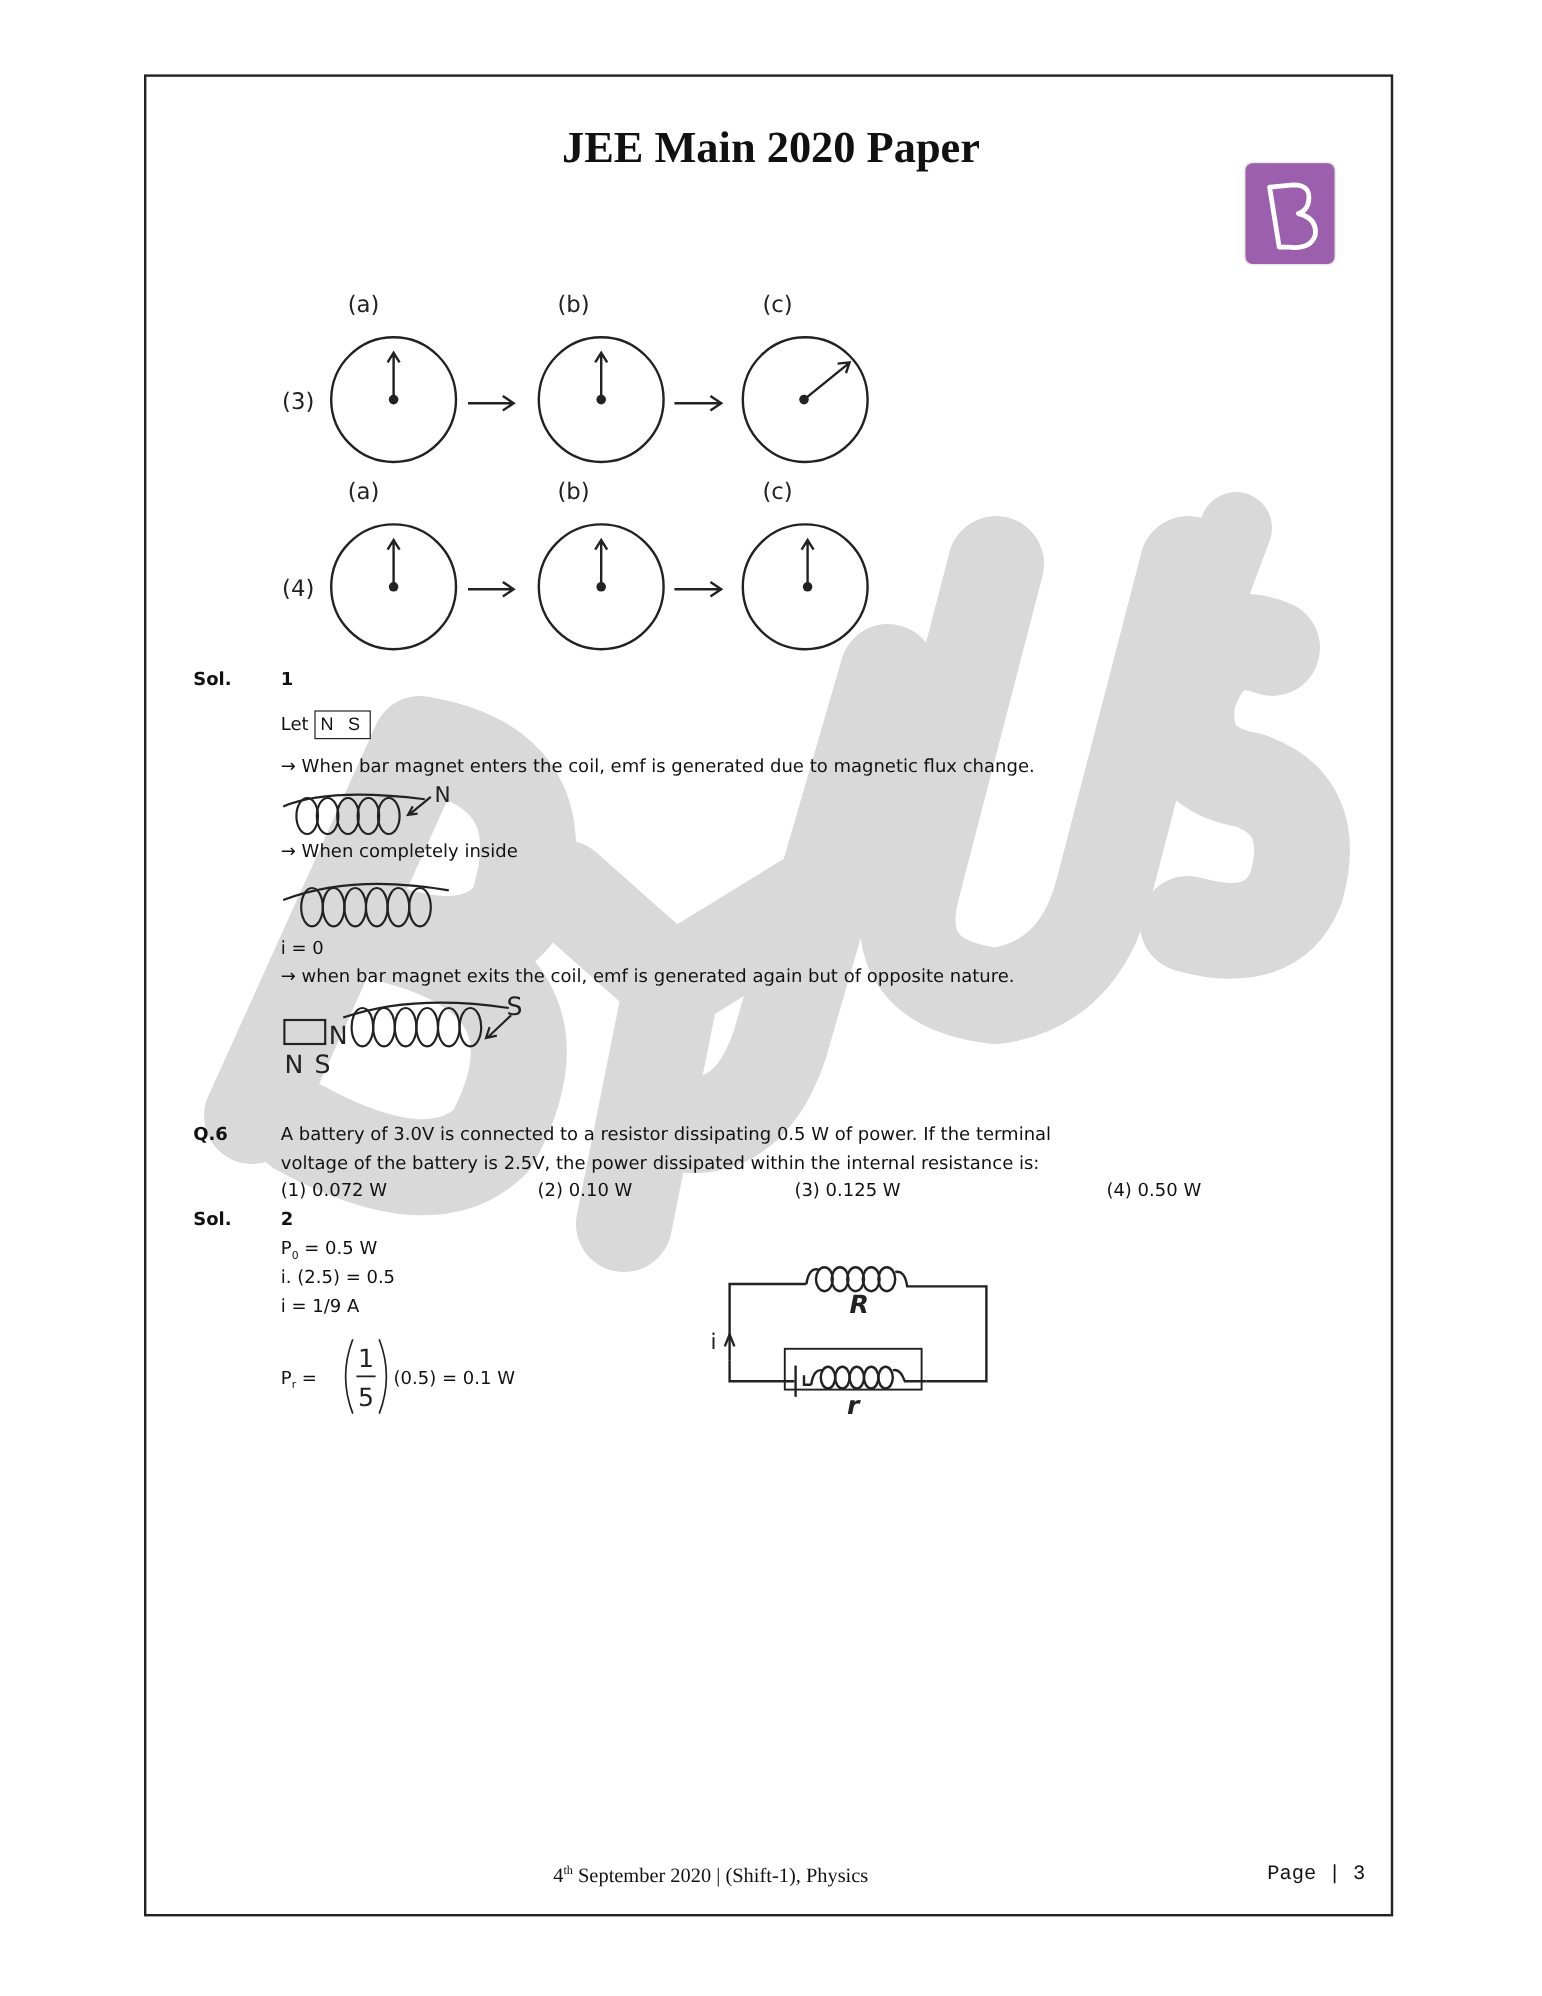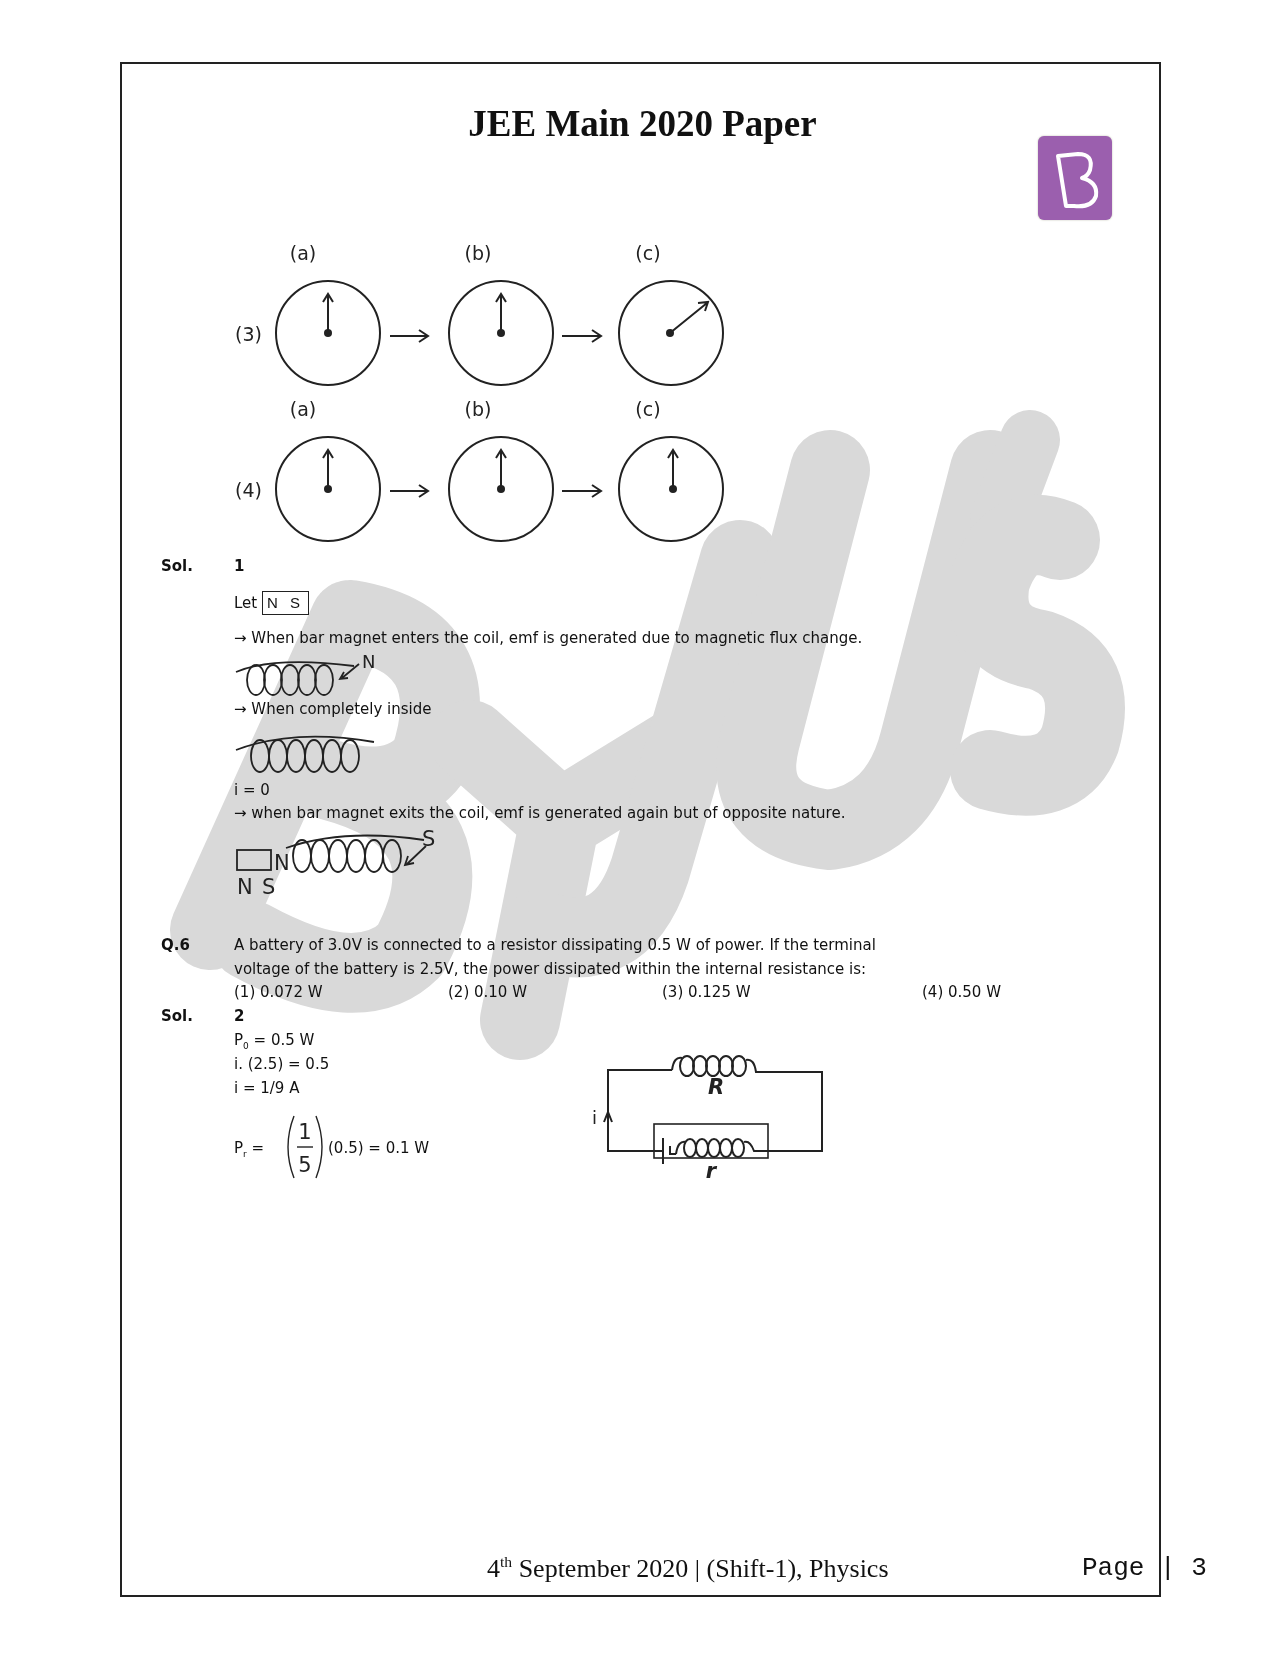--- a/index.html
+++ b/index.html
@@ -4,21 +4,21 @@
 <style>
   html, body { margin: 0; padding: 0; background: #ffffff; }
   body { width: 1285px; height: 1663px; position: relative; overflow: hidden; font-family: "DejaVu Sans", sans-serif; color: #111; }
   .frame { position: absolute; left: 120px; top: 62px; width: 1041px; height: 1535px; border: 2px solid #222; box-sizing: border-box; }
   .watermark { position: absolute; left: 0; top: 0; width: 1285px; height: 1663px; pointer-events: none; }
   .abs { position: absolute; white-space: nowrap; }
   .title { font-family: "Liberation Serif", serif; font-weight: bold; font-size: 37px; left: 0; width: 1285px; text-align: center; top: 102px; }
   .logo { position: absolute; left: 1038px; top: 136px; width: 74px; height: 84px; background: #9b5fae; border-radius: 6px; box-shadow: 0 0 2px #bba; }
   .txt { font-size: 15px; line-height: 24px; }
   .bold { font-weight: bold; }
-  .footer { font-family: "Liberation Serif", serif; font-size: 26px; margin-left: 26px; }
+  .footer { font-family: "Liberation Serif", serif; font-size: 17px; }
   sup, sub { font-size: 60%; }
   .nsbox { display: inline-block; border: 1.5px solid #222; padding: 0 4px; line-height: 22px; font-family: "Liberation Sans", sans-serif; letter-spacing: 4px; }
   svg text { font-family: "DejaVu Sans", sans-serif; }
 </style>
 </head>
 <body>
 
 <svg class="watermark" viewBox="0 0 1285 1663">
   <g fill="none" stroke="#d9d9d9" stroke-width="80" stroke-linecap="round" stroke-linejoin="round">
 

